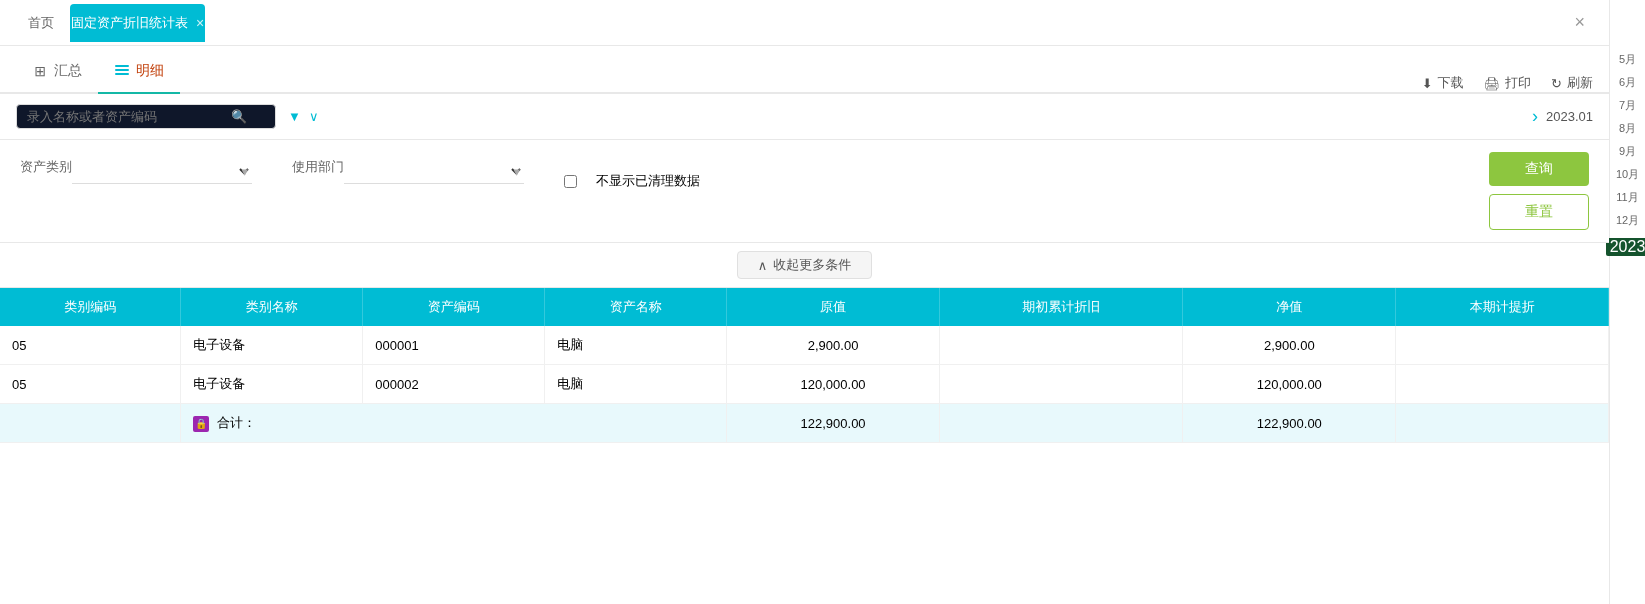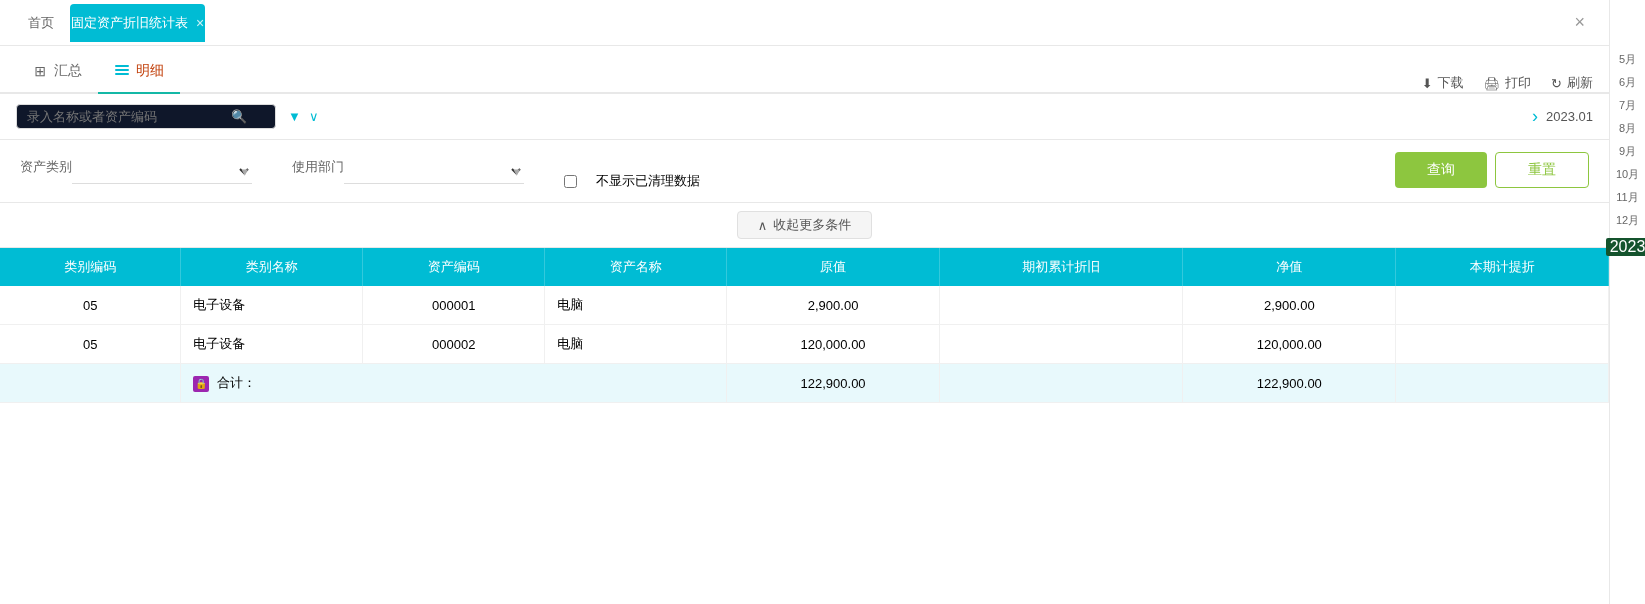--- a/index.html
+++ b/index.html
@@ -228,21 +228,21 @@
 
     .filter-checkbox-row {
       display: flex;
       align-items: center;
       gap: 19px;
       margin-top: 20px;
     }
 
     .filter-actions {
       display: flex;
-      flex-direction: row;
+      flex-direction: column;
       gap: 8px;
       margin-left: auto;
       min-width: 100px;
     }
 
     .btn-query {
       background: #8dc63f;
       color: #fff;
       border: none;
       border-radius: 4px;
@@ -324,21 +324,21 @@
       padding: 10px 12px;
       text-align: left;
       border-right: 1px solid #f0f0f0;
     }
 
     tbody td.num {
       text-align: center;
     }
 
     tbody td.center {
-      text-align: center;
+      text-align: left;
     }
 
     .total-icon {
       display: inline-flex;
       align-items: center;
       justify-content: center;
       width: 16px;
       height: 16px;
       background: #9c27b0;
       border-radius: 2px;

